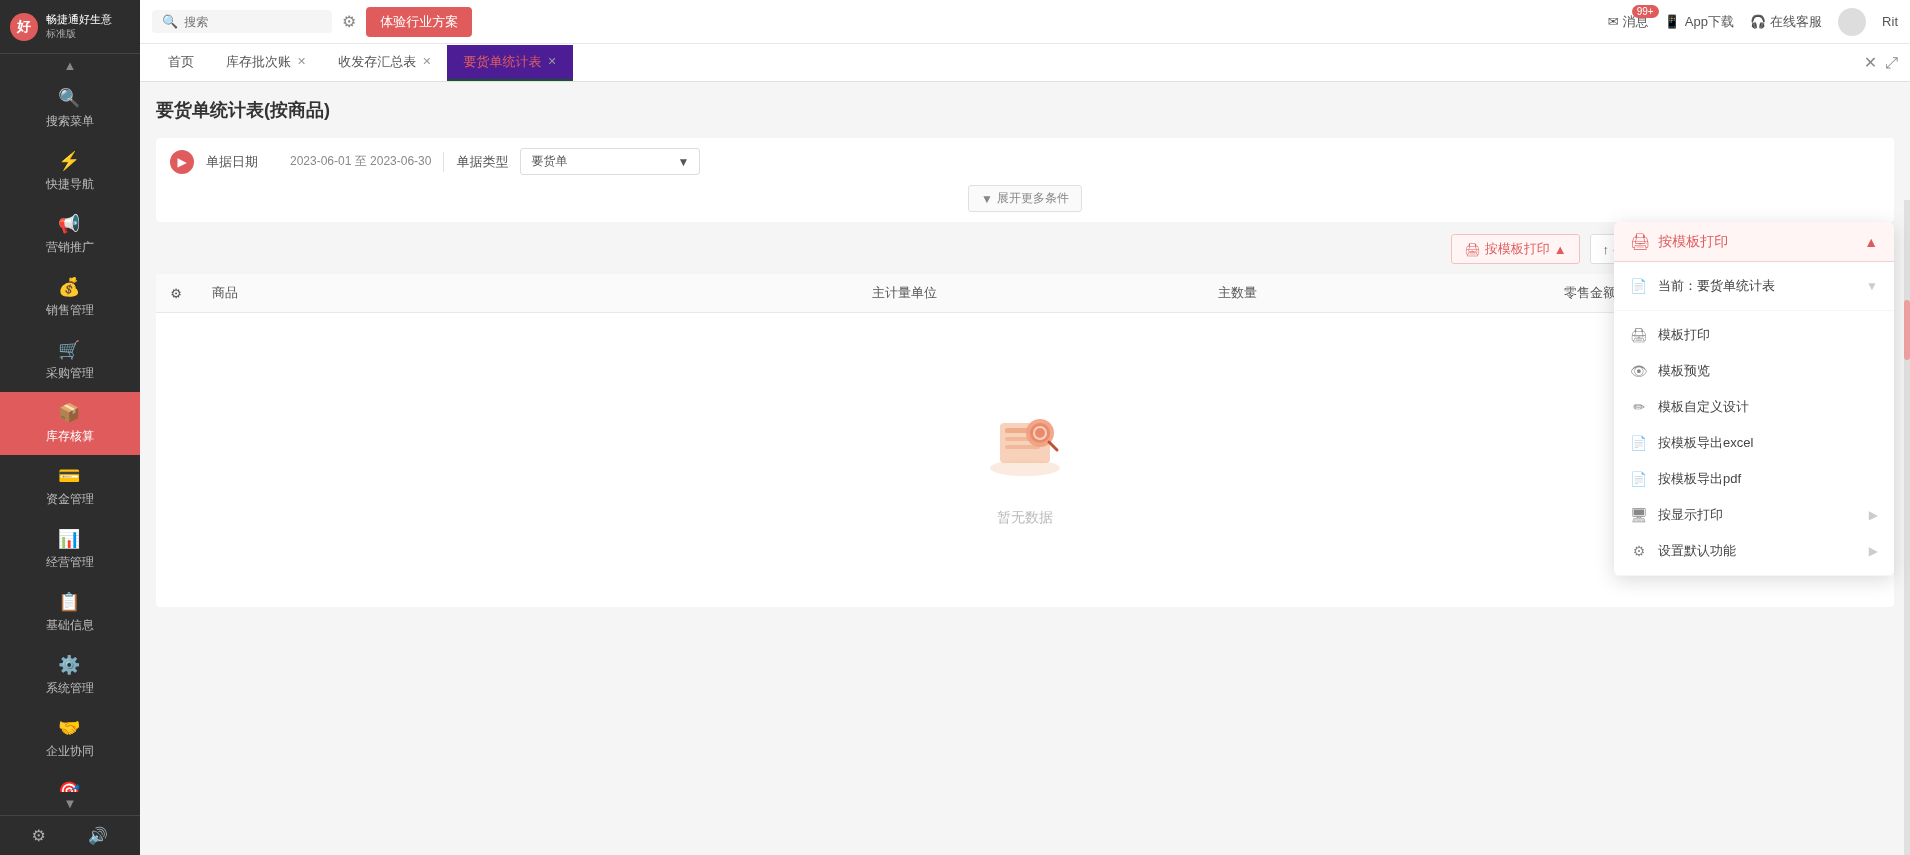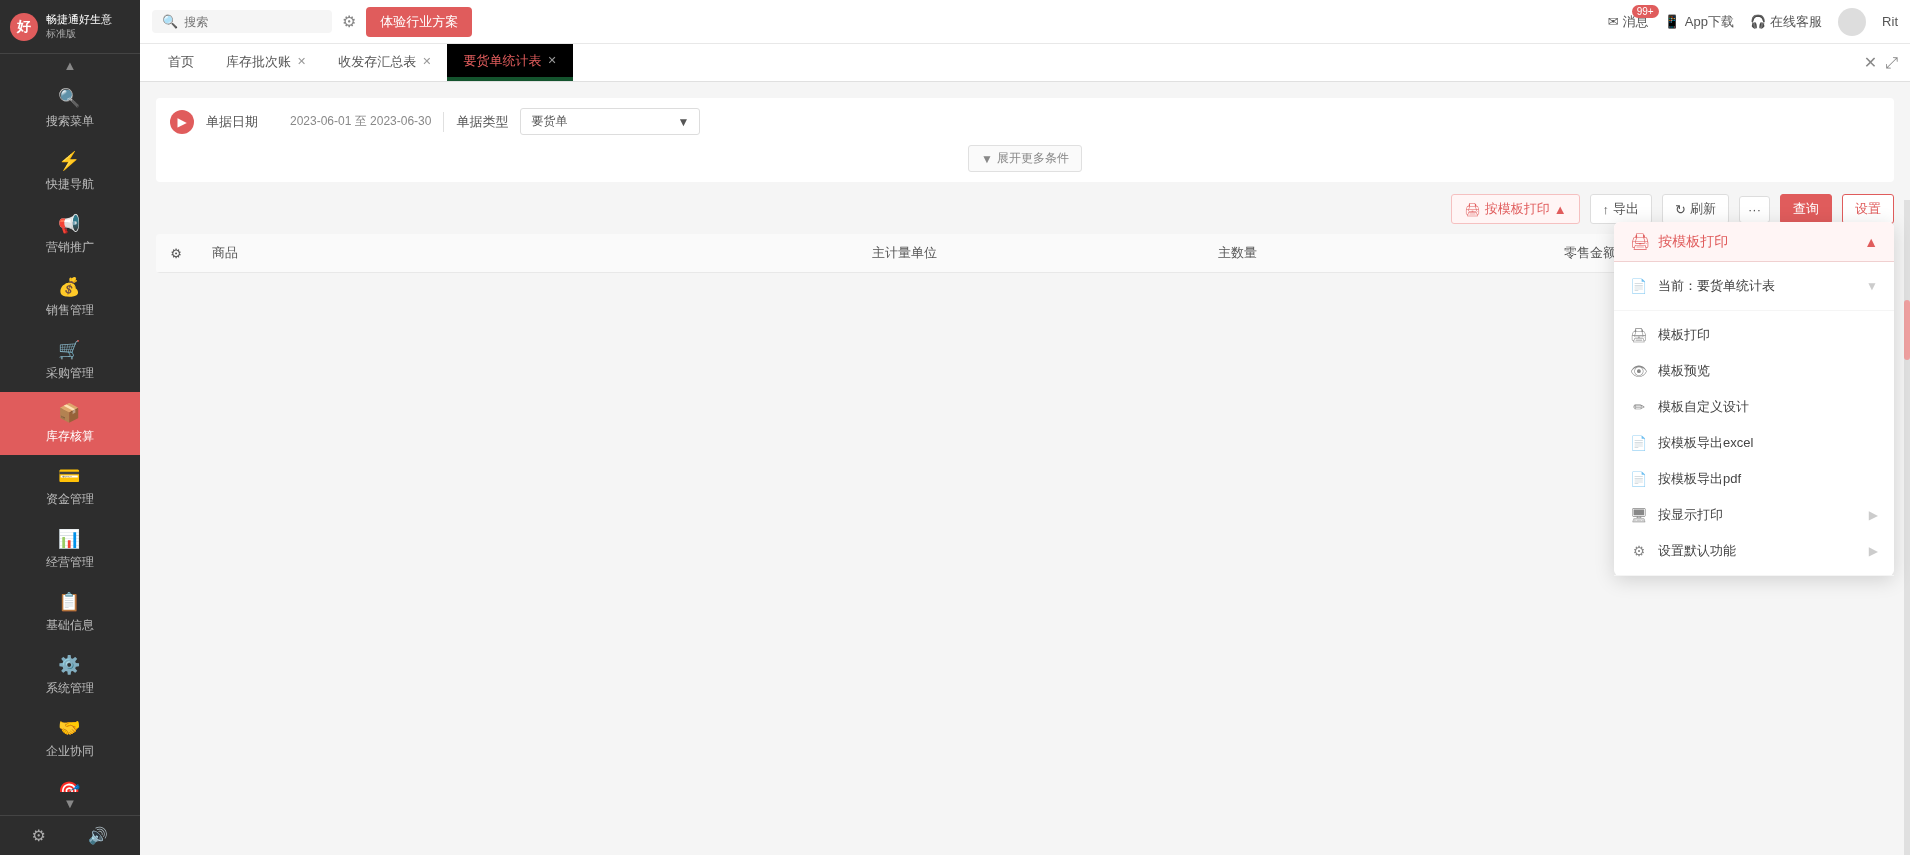--- a/index.html
+++ b/index.html
@@ -32,23 +32,23 @@
     .topbar-industry { background: #e05c5c; color: white; border: none; padding: 6px 14px; border-radius: 4px; cursor: pointer; font-size: 13px; }
     .topbar-right { margin-left: auto; display: flex; align-items: center; gap: 16px; }
     .topbar-msg { display: flex; align-items: center; gap: 4px; color: #555; font-size: 13px; cursor: pointer; position: relative; }
     .badge { background: #e05c5c; color: white; border-radius: 10px; padding: 1px 5px; font-size: 10px; position: absolute; top: -8px; right: -10px; }
     .topbar-app { display: flex; align-items: center; gap: 4px; color: #555; font-size: 13px; cursor: pointer; }
     .topbar-service { display: flex; align-items: center; gap: 4px; color: #555; font-size: 13px; cursor: pointer; }
     .topbar-avatar { width: 28px; height: 28px; background: #ddd; border-radius: 50%; }
     .topbar-username { color: #555; font-size: 13px; }
 
     
-    .tabs { height: 38px; background: #fff; display: flex; padding: 0 12px; border-bottom: 1px solid #e0e0e0; flex-shrink: 0; gap: 0; }
+    .tabs { height: 38px; background: #fff; display: flex; align-items: center; padding: 0 12px; border-bottom: 1px solid #e0e0e0; flex-shrink: 0; gap: 0; }
     .tab { padding: 8px 16px; font-size: 13px; color: #555; cursor: pointer; display: flex; align-items: center; gap: 6px; border-bottom: 2px solid transparent; white-space: nowrap; }
-    .tab.active { color: #e05c5c; border-bottom: 4px solid #14532d; background: #000000; }
+    .tab.active { color: #e05c5c; border-bottom: 2px solid #14532d; background: #4c1d95; }
     .tab .close-btn { font-size: 11px; color: #999; cursor: pointer; }
     .tab-expand { margin-left: auto; display: flex; gap: 8px; }
     .tab-expand-btn { background: none; border: none; font-size: 16px; cursor: pointer; color: #888; }
 
     
     .page-content { flex: 1; overflow-y: auto; padding: 16px; position: relative; }
 
     
     .page-header { font-size: 18px; font-weight: bold; color: #333; margin-bottom: 16px; }
 
@@ -220,20 +220,21 @@
       <span>要货单统计表</span>
       <span class="close-btn">✕</span>
     </div>
     <div class="tab-expand">
       <button class="tab-expand-btn">✕</button>
       <button class="tab-expand-btn">⤢</button>
     </div>
   </div>
 
   <div class="page-content">
+    <div class="page-header">要货单统计表(按商品)</div>
 
     <div class="filter-bar">
       <div class="filter-row">
         <div class="filter-arrow">▶</div>
         <span class="filter-label">单据日期</span>
         <span class="date-range">2023-06-01 至 2023-06-30</span>
         <div class="filter-divider"></div>
         <span class="filter-label">单据类型</span>
         <div class="filter-select">
           <span>要货单</span>
@@ -271,20 +272,34 @@
       <div class="table-header">
         <div class="th th-gear">
           <span>⚙</span>
         </div>
         <div class="th th-product">商品</div>
         <div class="th th-unit">主计量单位</div>
         <div class="th th-qty">主数量</div>
         <div class="th th-amount">零售金额</div>
       </div>
 
+      <div class="empty-state">
+        <svg class="empty-icon" viewBox="0 0 100 100">
+          <ellipse cx="50" cy="75" rx="35" ry="8" fill="#f5d5c0" opacity="0.5"></ellipse>
+          <rect x="25" y="30" width="50" height="40" rx="4" fill="#f5c5a8" opacity="0.8"></rect>
+          <rect x="30" y="35" width="40" height="5" rx="2" fill="#e8956a" opacity="0.6"></rect>
+          <rect x="30" y="44" width="30" height="4" rx="2" fill="#e8956a" opacity="0.4"></rect>
+          <rect x="30" y="52" width="35" height="4" rx="2" fill="#e8956a" opacity="0.4"></rect>
+          <circle cx="65" cy="40" r="14" fill="#f0a080" opacity="0.9"></circle>
+          <circle cx="65" cy="40" r="10" fill="#e88060" opacity="0.7"></circle>
+          <line x1="74" y1="49" x2="82" y2="57" stroke="#c05030" stroke-width="3" stroke-linecap="round"></line>
+          <circle cx="65" cy="40" r="6" fill="none" stroke="#fff" stroke-width="2" opacity="0.6"></circle>
+        </svg>
+        <div class="empty-text">暂无数据</div>
+      </div>
     </div>
 
     <div class="dropdown-panel">
       <div class="dp-header">
         <div class="dp-title">
           <span class="dp-title-icon">🖨</span>
           <span>按模板打印</span>
         </div>
         <span class="dp-close">▲</span>
       </div>

